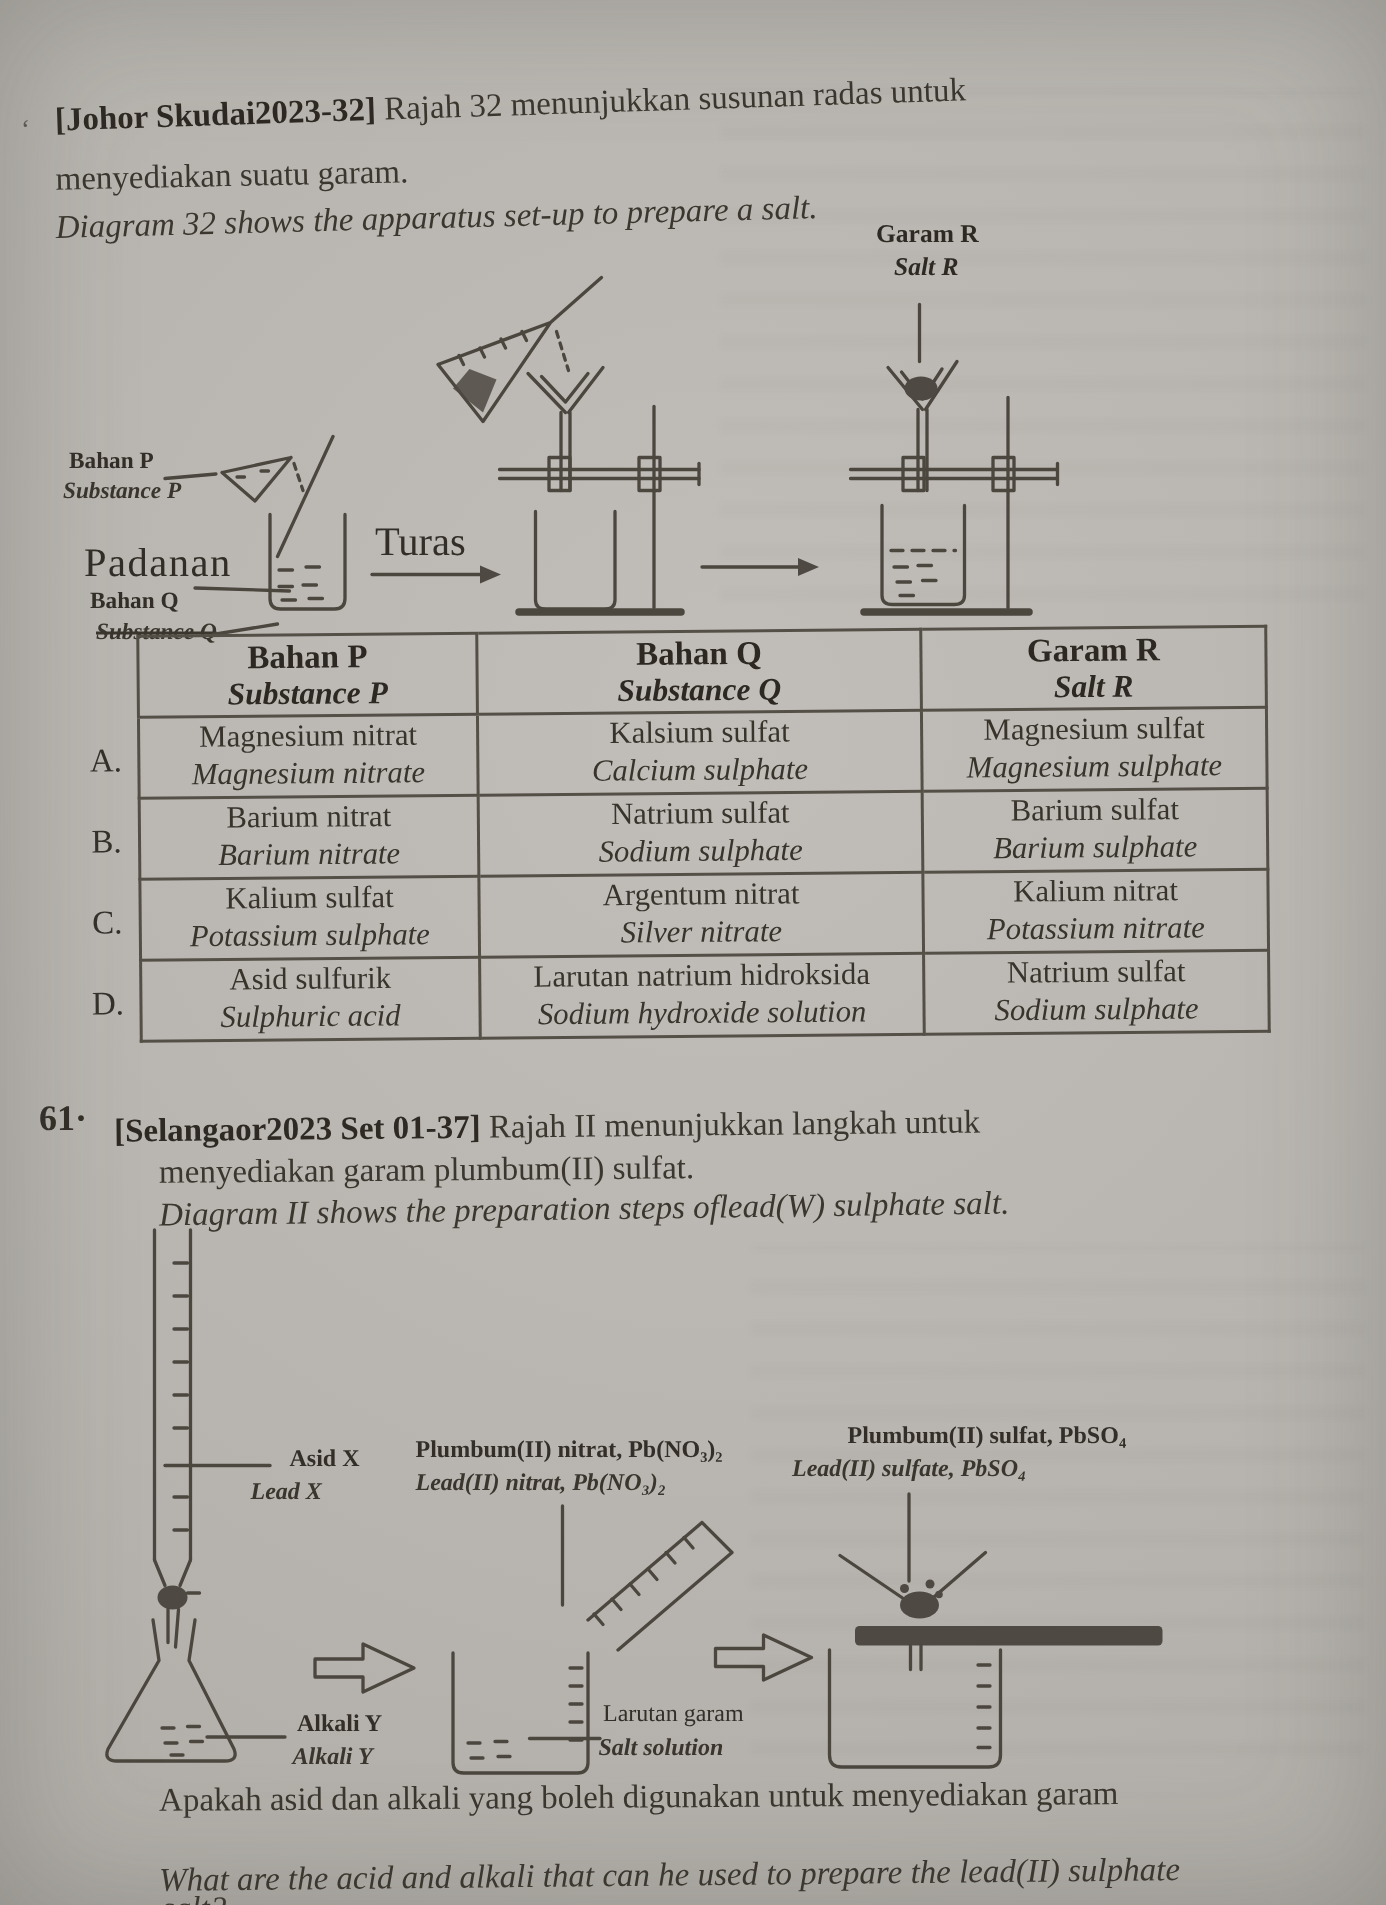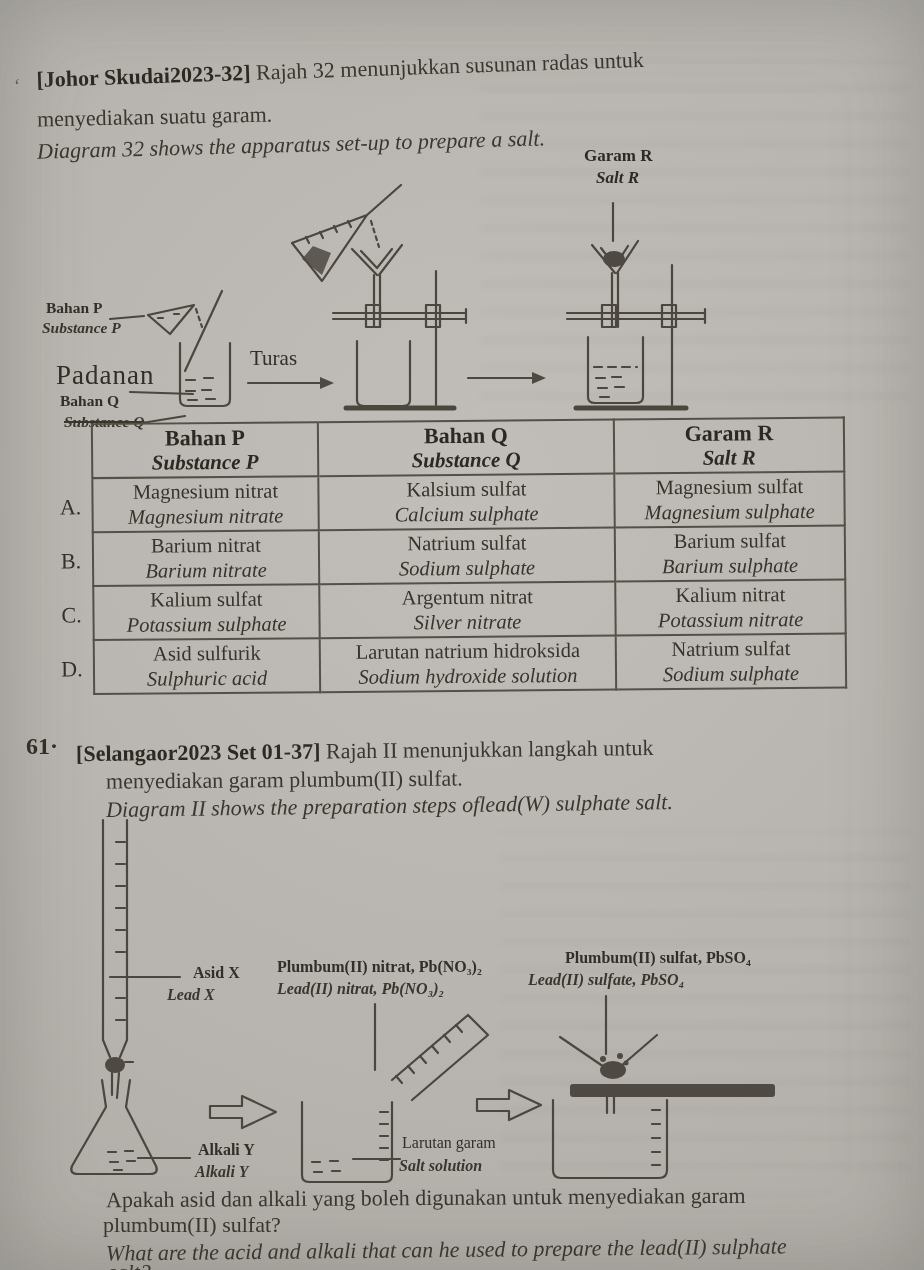--- a/index.html
+++ b/index.html
@@ -61,21 +61,21 @@
   <div class="abs t22" style="left:37px;top:103px;transform:rotate(-1.2deg);">menyediakan suatu garam.</div>
   <div class="abs t22 i" style="left:37px;top:131px;transform:rotate(-1.5deg);">Diagram 32 shows the apparatus set-up to prepare a salt.</div>
 
   <div class="abs b" style="left:584px;top:146px;font-size:17px;">Garam R</div>
   <div class="abs b i" style="left:596px;top:168px;font-size:17px;">Salt R</div>
   <div class="abs lbl" style="left:46px;top:299px;">Bahan P</div>
   <div class="abs lbli" style="left:42px;top:319px;">Substance P</div>
   <div class="abs" style="left:36px;top:360px;font-size:27px;letter-spacing:1px;color:#322e27;margin-left:20px;">Padanan</div>
   <div class="abs lbl" style="left:60px;top:392px;">Bahan Q</div>
   <div class="abs lbli" style="left:64px;top:413px;text-decoration:line-through;text-decoration-thickness:1.5px;">Substance Q</div>
-  <div class="abs" style="left:250px;top:346px;font-size:21px;color:#332f28;text-align:center;">Turas</div>
+  <div class="abs" style="left:250px;top:346px;font-size:27px;color:#332f28;text-align:center;">Turas</div>
 
   <svg style="left:30px;top:175px;" width="880" height="255" viewBox="0 0 880 255">
 
     <g>
       <path class="ink" d="M118,140 L164,130 M118,140 L140,159 L164,130"></path>
       <path class="ink" d="M128,143 h9 M144,139 h9" stroke-dasharray="5 4"></path>
       <path class="ink" d="M166,134 L172,152" stroke-dasharray="4 4"></path>
       <path class="ink" d="M80,144 L114,141"></path>
     </g>
     <g>
@@ -290,18 +290,17 @@
       <rect class="dark" x="540" y="272" width="205" height="13" rx="3"></rect>
       <path class="ink" d="M577,285 V301 M584,285 V301"></path>
     </g>
     <g>
       <path class="ink" d="M523,288 V358 Q523,366 531,366 H629 Q637,366 637,358 V288"></path>
       <path class="ink" d="M622,298 h8 M622,312 h8 M622,326 h8 M622,340 h8 M622,353 h8"></path>
     </g>
   </svg>
 
   <div class="abs t22" style="left:106px;top:1184px;transform:rotate(-.4deg);">Apakah asid dan alkali yang boleh digunakan untuk menyediakan garam</div>
-  <div class="abs t22" style="left:103px;top:1211px;">plumbum(II) sulfat?</div>
   <div class="abs t22 i" style="left:106px;top:1236px;transform:rotate(-.6deg);">What are the acid and alkali that can he used to prepare the lead(II) sulphate</div>
   <div class="abs t22 i" style="left:108px;top:1258px;">salt?</div>
 
   <div class="vignette"></div>
 </div>
 
 </body></html>

